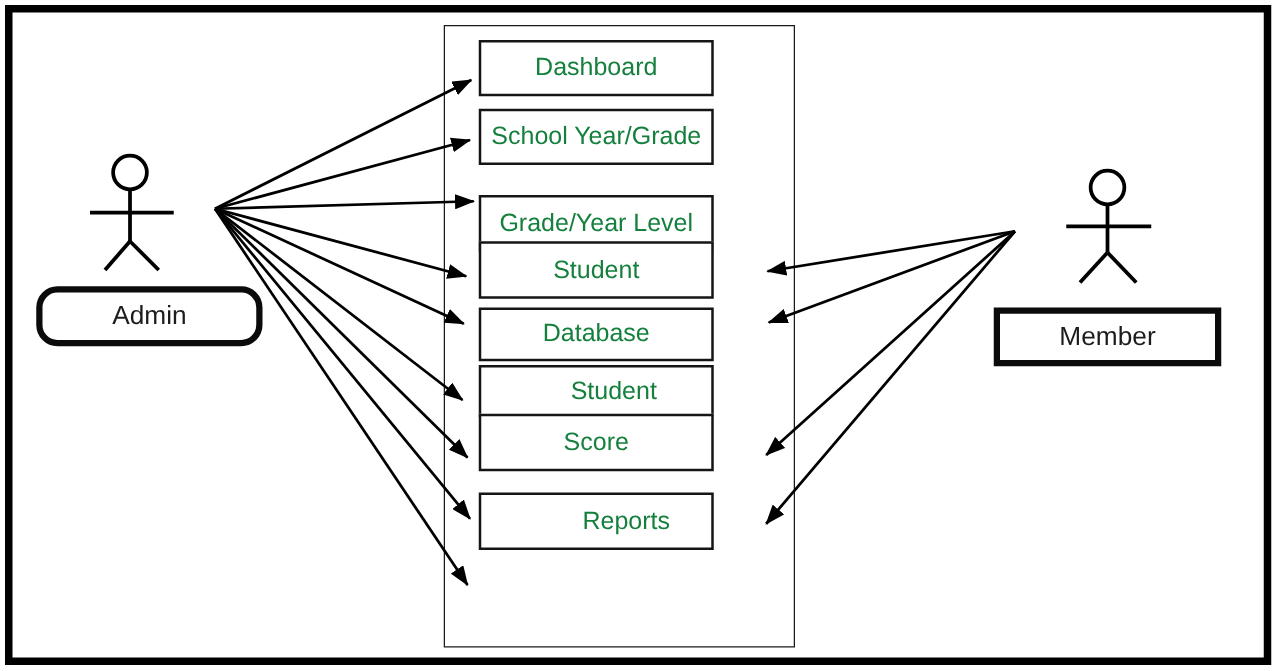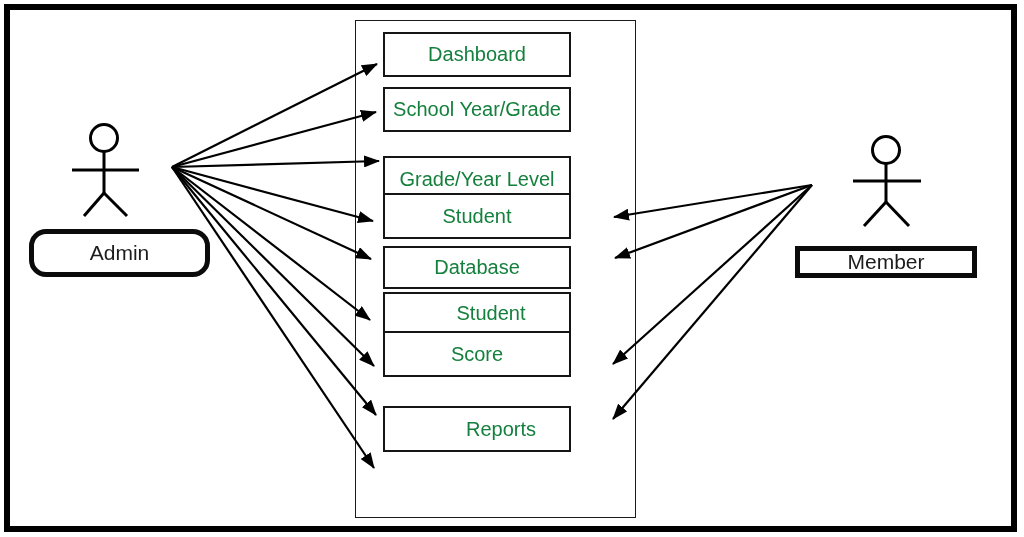--- a/index.html
+++ b/index.html
@@ -71,24 +71,24 @@
 
   <div class="boundary"></div>
 
   <div class="ucbox" style="top:32px;  height:45px;">Dashboard</div>
   <div class="ucbox" style="top:87px;  height:45px;">School Year/Grade</div>
   <div class="ucbox" style="top:156px; height:46px;">Grade/Year Level</div>
   <div class="ucbox" style="top:193px; height:46px;">Student</div>
   <div class="ucbox" style="top:246px; height:43px;">Database</div>
   <div class="ucbox" style="top:292px; height:42px;padding-left:28px;">Student</div>
   <div class="ucbox" style="top:331px; height:46px;">Score</div>
-  <div class="ucbox" style="top:406px; height:46px;padding-left:48px;">Reports</div>
+  <div class="ucbox" style="top:394px; height:46px;padding-left:48px;">Reports</div>
 
   <div class="actor-label" style="left:29px;  top:229px; width:181px; height:48px;border-radius:17px;">Admin</div>
-  <div class="actor-label" style="left:795px; top:246px; width:182px; height:32px;">Member</div>
+  <div class="actor-label" style="left:795px; top:246px; width:182px; height:47px;">Member</div>
 
   <svg class="overlay" width="1024" height="537" viewBox="0 0 1024 537">
     <defs>
       <marker id="ah" viewBox="0 0 16 12" refX="15" refY="6" markerWidth="16" markerHeight="12" orient="auto" markerUnits="userSpaceOnUse">
         <path d="M0,0 L16,6 L0,12 Z" fill="#000000"></path>
       </marker>
     </defs>
 
     <g stroke="#000000" stroke-width="2.2" fill="none">
       <line x1="172" y1="167" x2="377" y2="64" marker-end="url(#ah)"></line>

